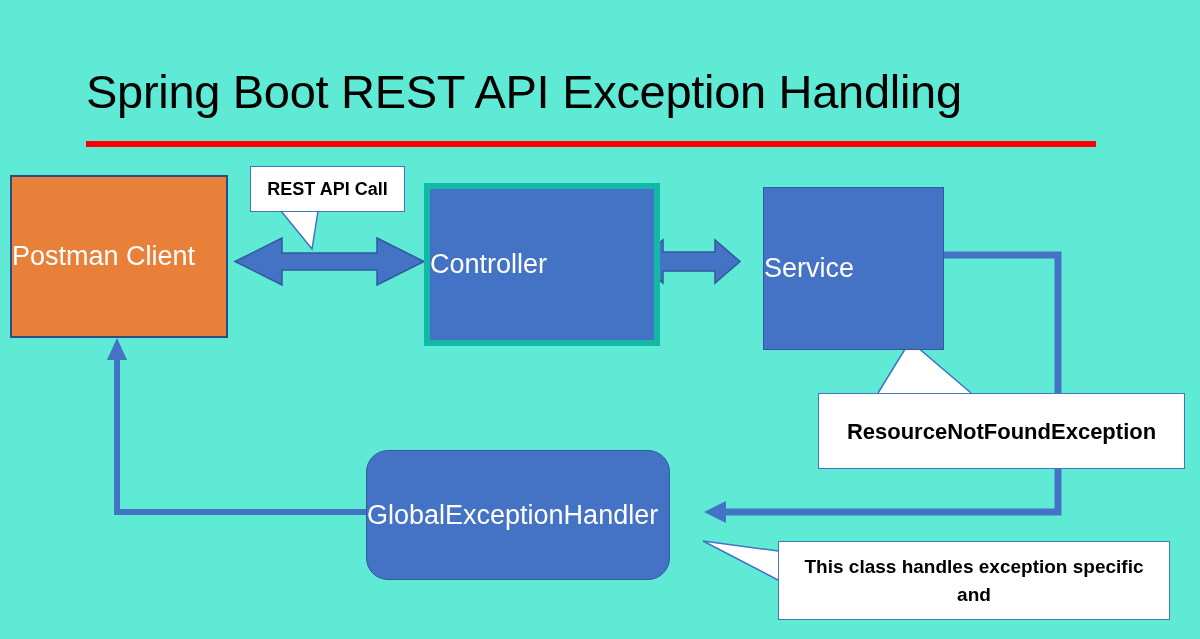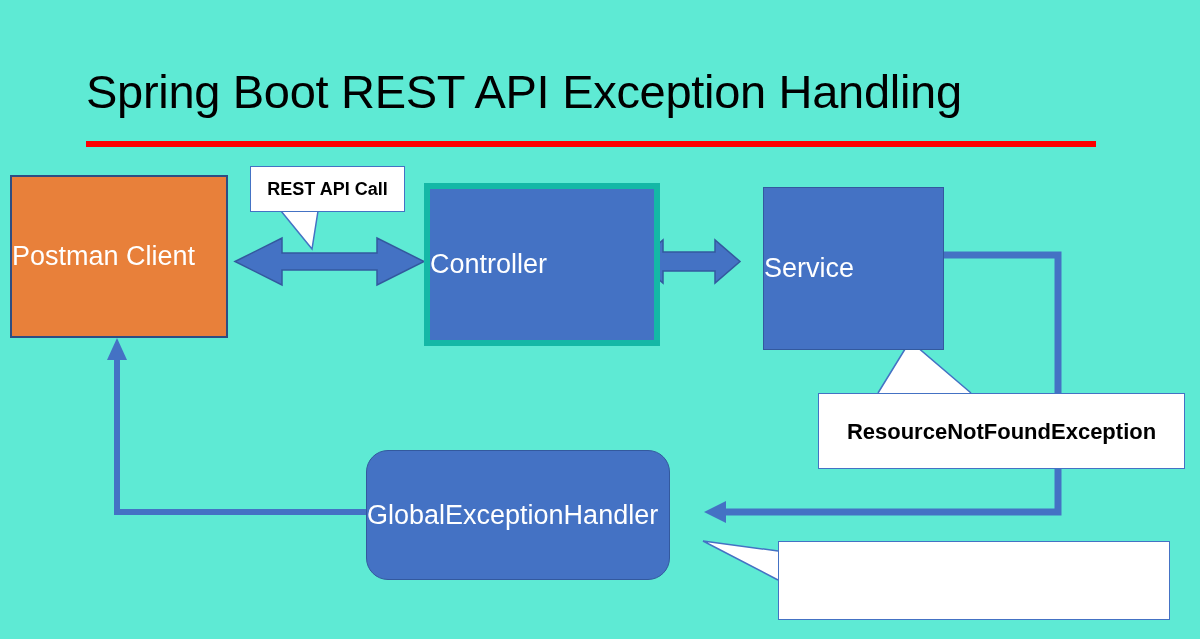--- a/index.html
+++ b/index.html
@@ -199,16 +199,17 @@
 
   <div class="callout callout-rest">
     <span>REST API Call</span>
   </div>
 
   <div class="callout callout-throws">
     <span class="line-bold">ResourceNotFoundException</span>
   </div>
 
   <div class="callout callout-global">
+    <span>This class handles exception specific and</span>
   </div>
 
 
 </div>
 
 </body></html>

